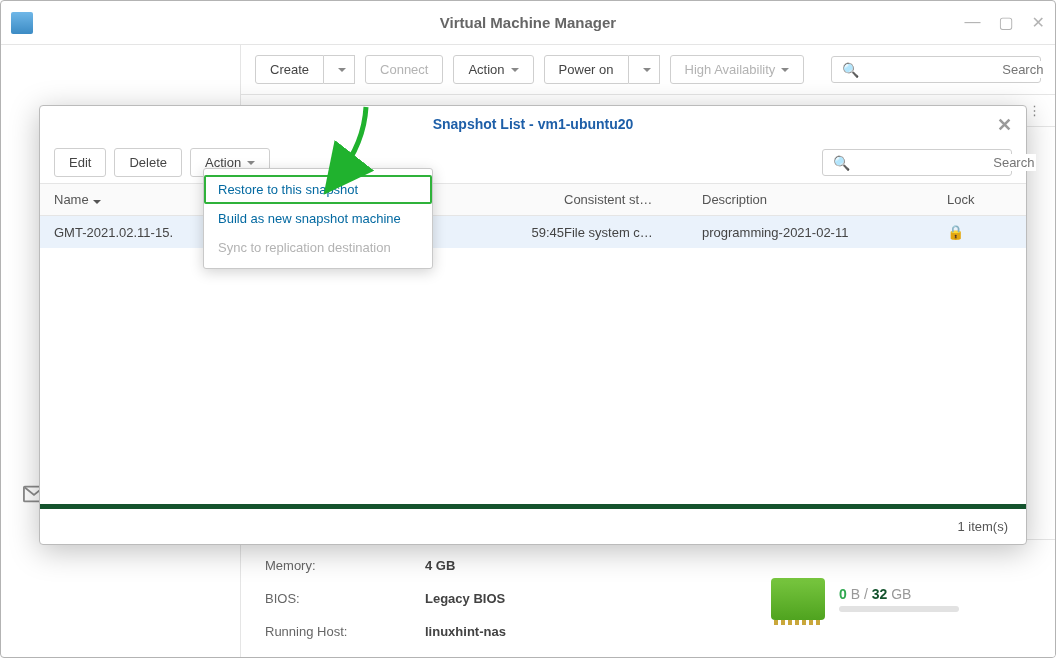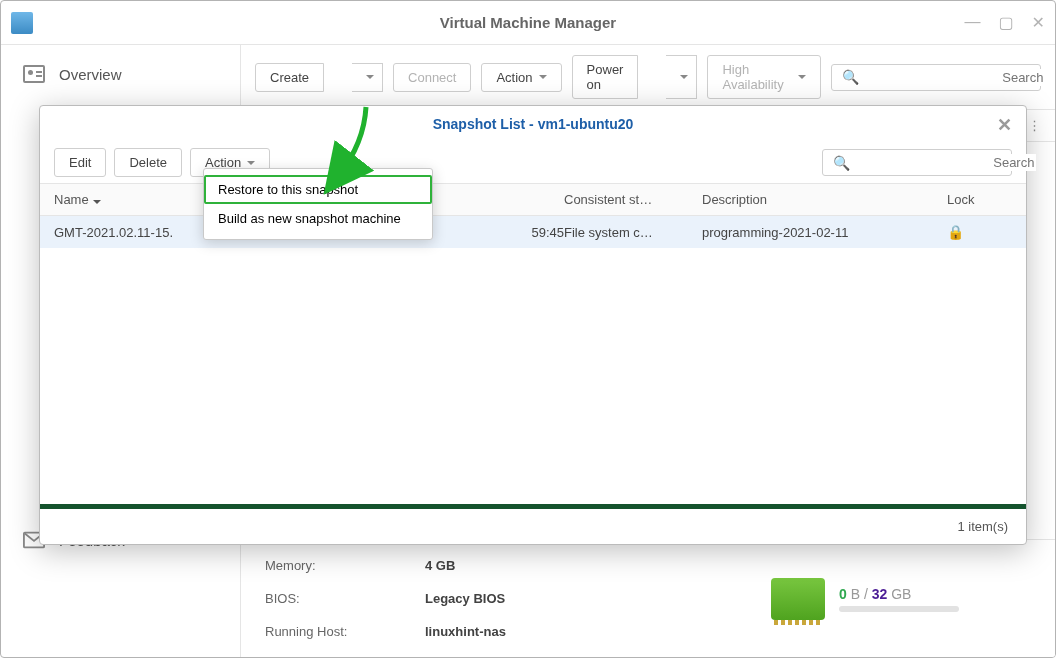--- a/index.html
+++ b/index.html
@@ -57,21 +57,21 @@
     display:flex;align-items:center;gap:10px;
     padding:10px 14px;border-bottom:1px solid #e5e5e5;
   }
   .btn {
     display:inline-flex;align-items:center;
     border:1px solid #cfcfcf;border-radius:3px;
     padding:6px 14px;background:#fff;color:#444;cursor:pointer;
     font-size:13px;
   }
   .btn.disabled{color:#b3b3b3;cursor:default;}
-  .btn-split{display:inline-flex;gap:28px;}
+  .btn-split{display:inline-flex;}
   .btn-split .btn{border-top-right-radius:0;border-bottom-right-radius:0;}
   .btn-split .btn-arrow{border-left:none;border-top-left-radius:0;border-bottom-left-radius:0;padding:6px 8px;}
   .caret{display:inline-block;margin-left:6px;border-top:4px solid #888;border-left:4px solid transparent;border-right:4px solid transparent;}
   .search {
     margin-left:auto;display:flex;align-items:center;
     border:1px solid #cfcfcf;border-radius:3px;padding:4px 10px;width:210px;
   }
   .search input{border:none;outline:none;flex:1;font-size:13px;text-align:right;}
   .search-icon{color:#777;margin-right:6px;font-size:14px;}
   
@@ -136,21 +136,21 @@
   .dialog-footer{
     border-top:5px solid #14532d;padding:10px 18px;text-align:right;color:#555;
   }
   
   .menu{
     position:absolute;top:167px;left:202px;width:230px;
     background:#fff;border:1px solid #c9c9c9;border-radius:3px;
     box-shadow:0 3px 14px rgba(0,0,0,.18);
     z-index:50;padding:6px 0;
   }
-  .menu-item{padding:7px 14px;color:#000000;cursor:pointer;}
+  .menu-item{padding:7px 14px;color:#0369a1;cursor:pointer;}
   .menu-item.disabled{color:#b3b3b3;cursor:default;}
   .menu-item.hl{outline:2px solid #2fb23a;outline-offset:-2px;border-radius:2px;}
   .arrow-annot{
     position:absolute;top:102px;left:330px;z-index:60;pointer-events:none;
   }
   .arrow-annot svg{overflow:visible;}
 </style>
 </head>
 <body>
 
@@ -160,24 +160,20 @@
   <div class="win-controls">
     <span>—</span>
     <span>▢</span>
     <span>✕</span>
   </div>
 </div>
 
 <div class="layout">
 
   <div class="sidebar">
-    <div class="sidebar-item">
-      <span class="icon overview-icon"></span>
-      <span>Overview</span>
-    </div>
     <div style="height:420px"></div>
     <div class="sidebar-item">
       <span class="icon feedback-icon">
         <svg viewBox="0 0 24 18">
             <rect x="1" y="1" width="22" height="16" rx="1" fill="none" stroke="#8a8a8a" stroke-width="2"></rect>
             <path d="M2 2 L12 10 L22 2" fill="none" stroke="#8a8a8a" stroke-width="2"></path>
           </svg>
       </span>
       <span>Feedback</span>
     </div>
@@ -231,21 +227,21 @@
     <div class="k">Running Host:</div>
     <div class="v">linuxhint-nas</div>
   </div>
   <div class="meter">
     <div class="chip"></div>
     <div class="meter-text">
       <div>
         <span class="big">0</span>
         <span class="sub">B</span>
         <span class="sub"> / </span>
-        <span class="sub" style="color:#4c1d95;font-weight:700">32</span>
+        <span class="sub" style="color:#14532d;font-weight:700">32</span>
         <span class="sub">GB</span>
       </div>
       <div class="bar"></div>
     </div>
   </div>
 </div>
 
 <div class="dialog">
   <div class="dialog-title">
     <span>Snapshot List - vm1-ubuntu20</span>
@@ -279,20 +275,21 @@
       <div class="dcol-desc">programming-2021-02-11</div>
       <div class="dcol-lock"><span class="lock-icon">🔒</span></div>
     </div>
   </div>
   <div class="dialog-footer">1 item(s)</div>
 </div>
 
 <div class="menu">
   <div class="menu-item hl">Restore to this snapshot</div>
   <div class="menu-item">Build as new snapshot machine</div>
+  <div class="menu-item disabled">Sync to replication destination</div>
 </div>
 
 <div class="arrow-annot">
   <svg width="70" height="90">
     <defs>
         <marker id="ah" markerWidth="10" markerHeight="10" refX="5" refY="5" orient="auto">
       <path d="M0,0 L10,5 L0,10 z" fill="#20b22e"></path>
         </marker>
       </defs>
     <path d="M35,4 Q33,40 8,72" stroke="#20b22e" stroke-width="5" fill="none" marker-end="url(#ah)"></path>

